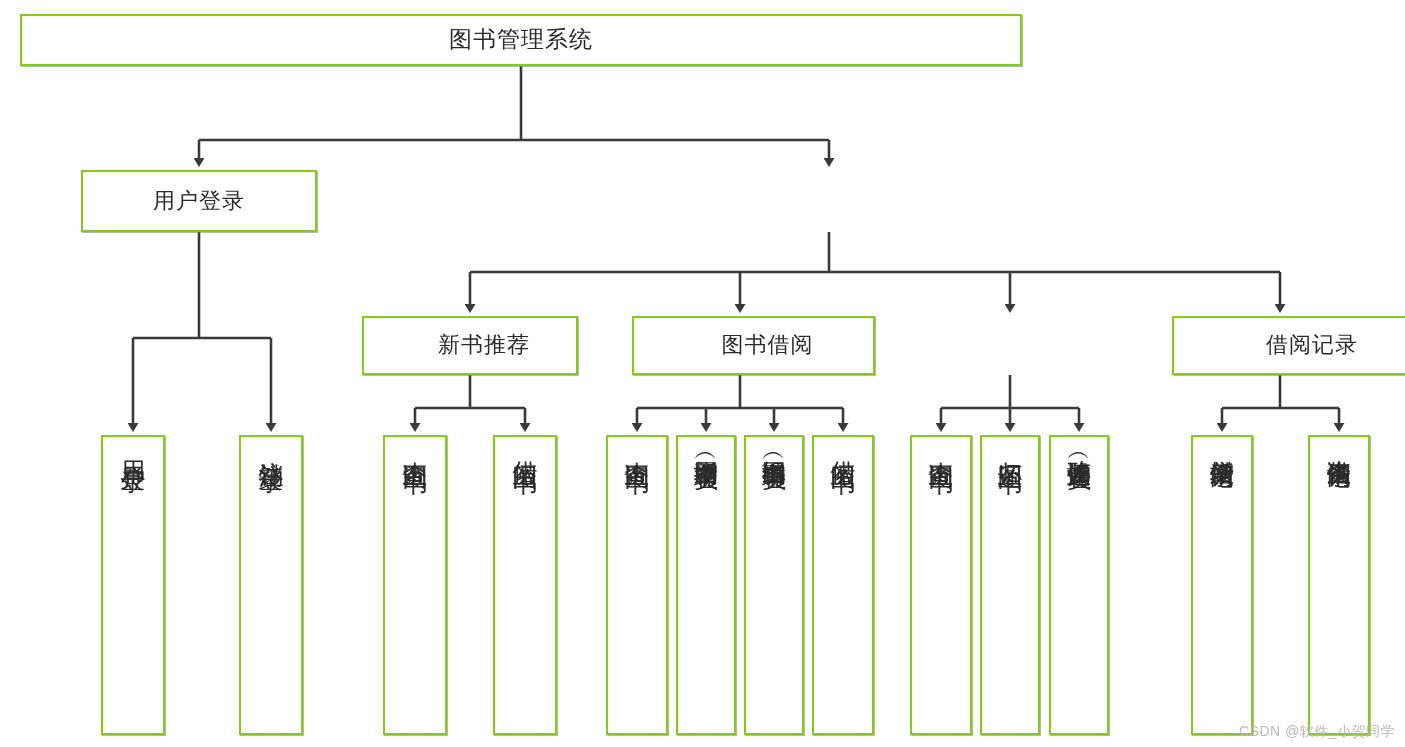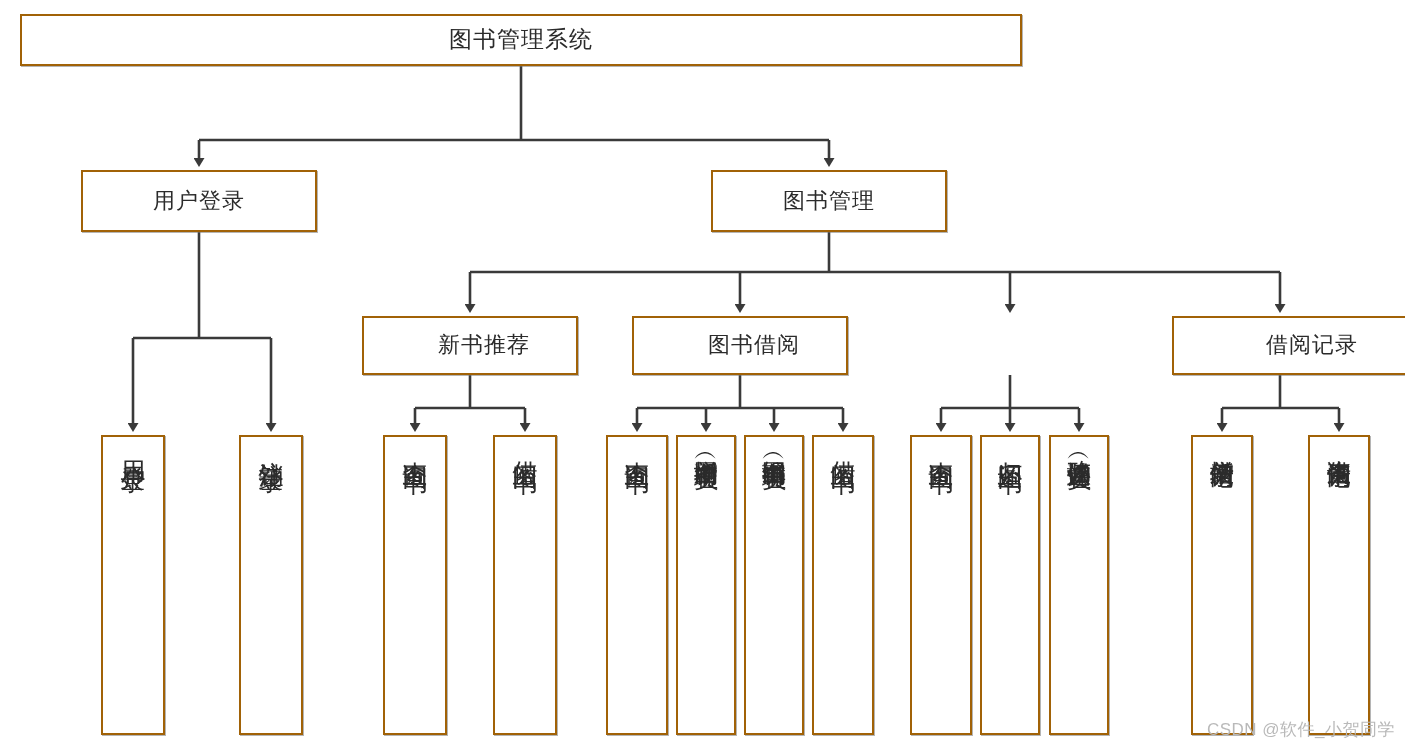--- a/index.html
+++ b/index.html
@@ -22,21 +22,21 @@
     position: absolute;
     left: 0;
     top: 0;
     width: 1405px;
     height: 747px;
     pointer-events: none;
   }
   .node {
     position: absolute;
     box-sizing: border-box;
-    border: 2px solid #a16207;
+    border: 2px solid #84cc16;
     background: #ffffff;
     display: flex;
     align-items: center;
     justify-content: center;
     color: #2b2b2b;
     box-shadow: 1px 1px 0 rgba(120,120,120,0.55);
   }
   .node .label {
     display: block;
     text-align: center;
@@ -61,21 +61,21 @@
     line-height: 1.0;
     white-space: nowrap;
     text-align: left;
   }
   .node-leaf.tall .label { font-size: 24px; letter-spacing: 1px; }
 
   .watermark {
     position: absolute;
     right: 10px;
     bottom: 6px;
-    font-size: 17px;
+    font-size: 14px;
     color: #b9b9b9;
     letter-spacing: 0.5px;
     white-space: nowrap;
     user-select: none;
   }
 </style>
 </head>
 <body>
 
 <div id="canvas">
@@ -130,28 +130,25 @@
     </g>
   </svg>
 
   <div class="node node-root" style="left:20px; top:14px; width:1002px; height:52px;">
     <span class="label">图书管理系统</span>
   </div>
 
   <div class="node node-l2" style="left:81px; top:170px; width:236px; height:62px;">
     <span class="label">用户登录</span>
   </div>
-  <div class="node node-l2" style="left:711px; top:170px; width:236px; height:62px;">
-    <span class="label">图书管理</span>
-  </div>
 
   <div class="node node-l3" style="left:362px; top:316px; width:216px; height:59px;">
     <span class="label">新书推荐</span>
   </div>
-  <div class="node node-l3" style="left:632px; top:316px; width:216px; height:59px;">
+  <div class="node node-l3" style="left:632px; top:316px; width:243px; height:59px;">
     <span class="label">图书借阅</span>
   </div>
   <div class="node node-l3" style="left:1172px; top:316px; width:252px; height:59px;">
     <span class="label">借阅记录</span>
   </div>
 
   <div class="node node-leaf" style="left:101px; top:435px; width:64px; height:300px;">
     <span class="label">用户登录</span>
   </div>
   <div class="node node-leaf" style="left:239px; top:435px; width:64px; height:300px;">

